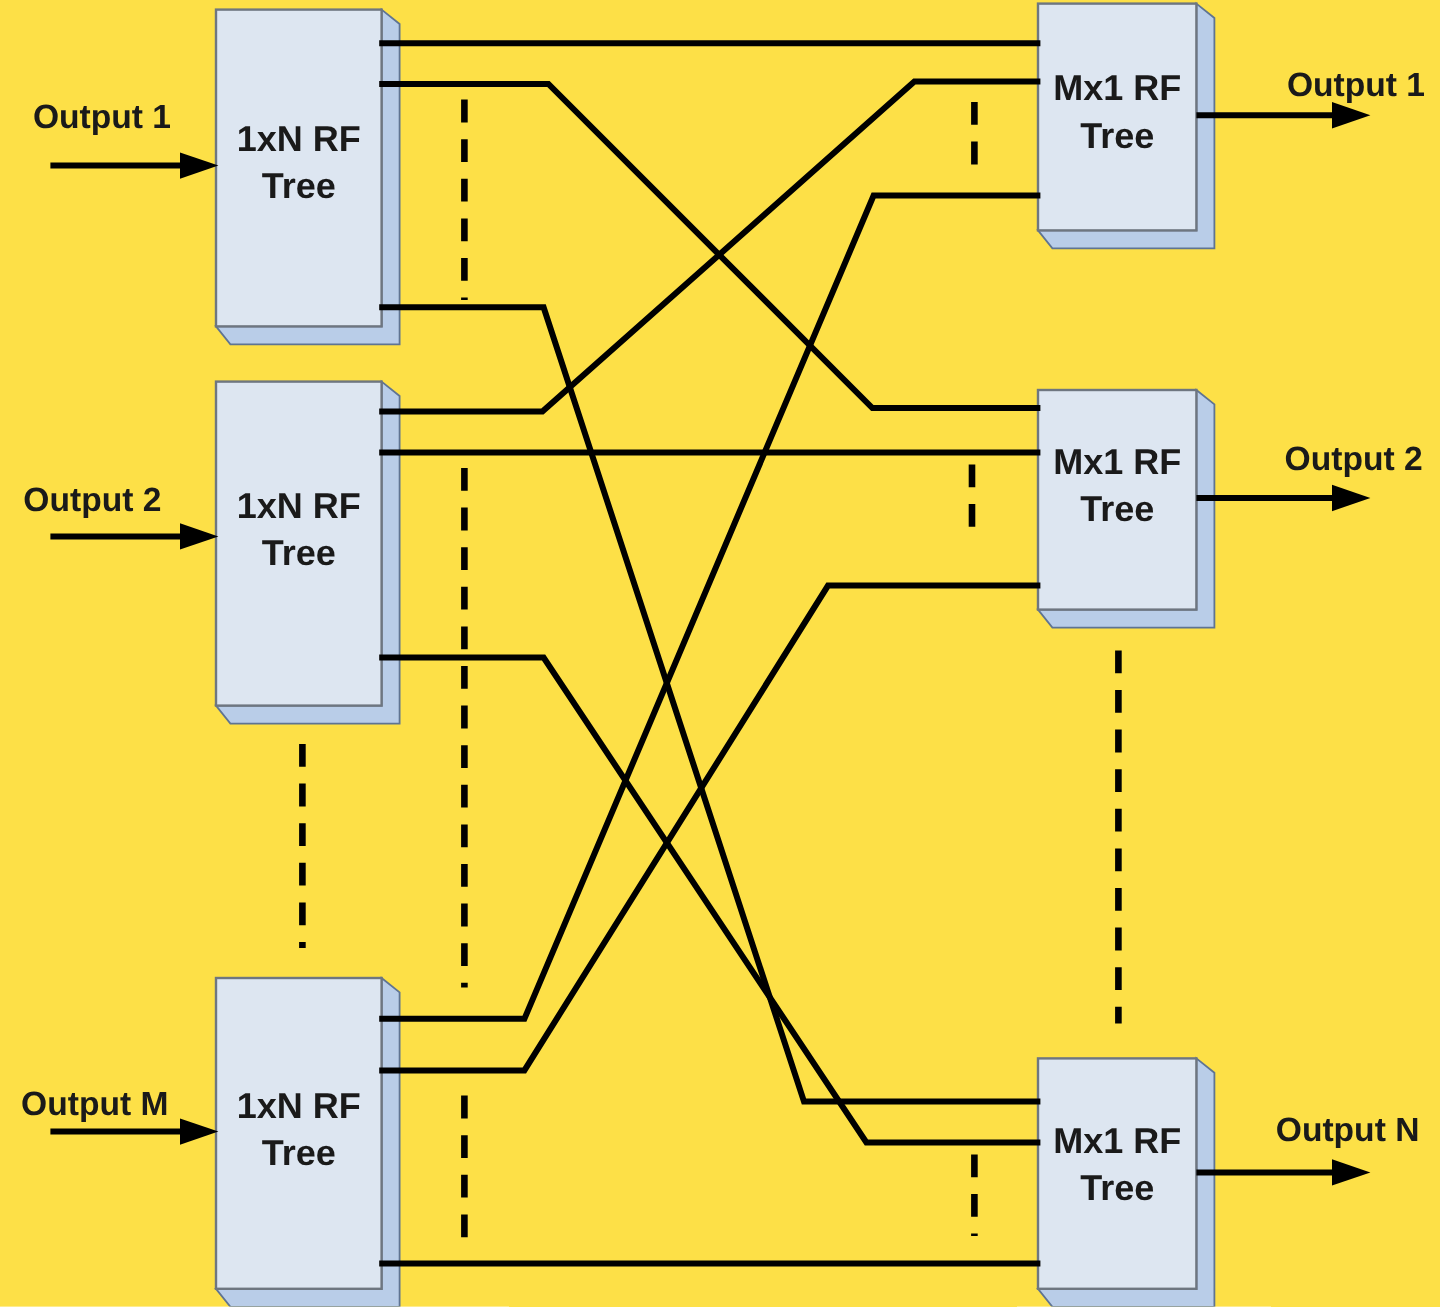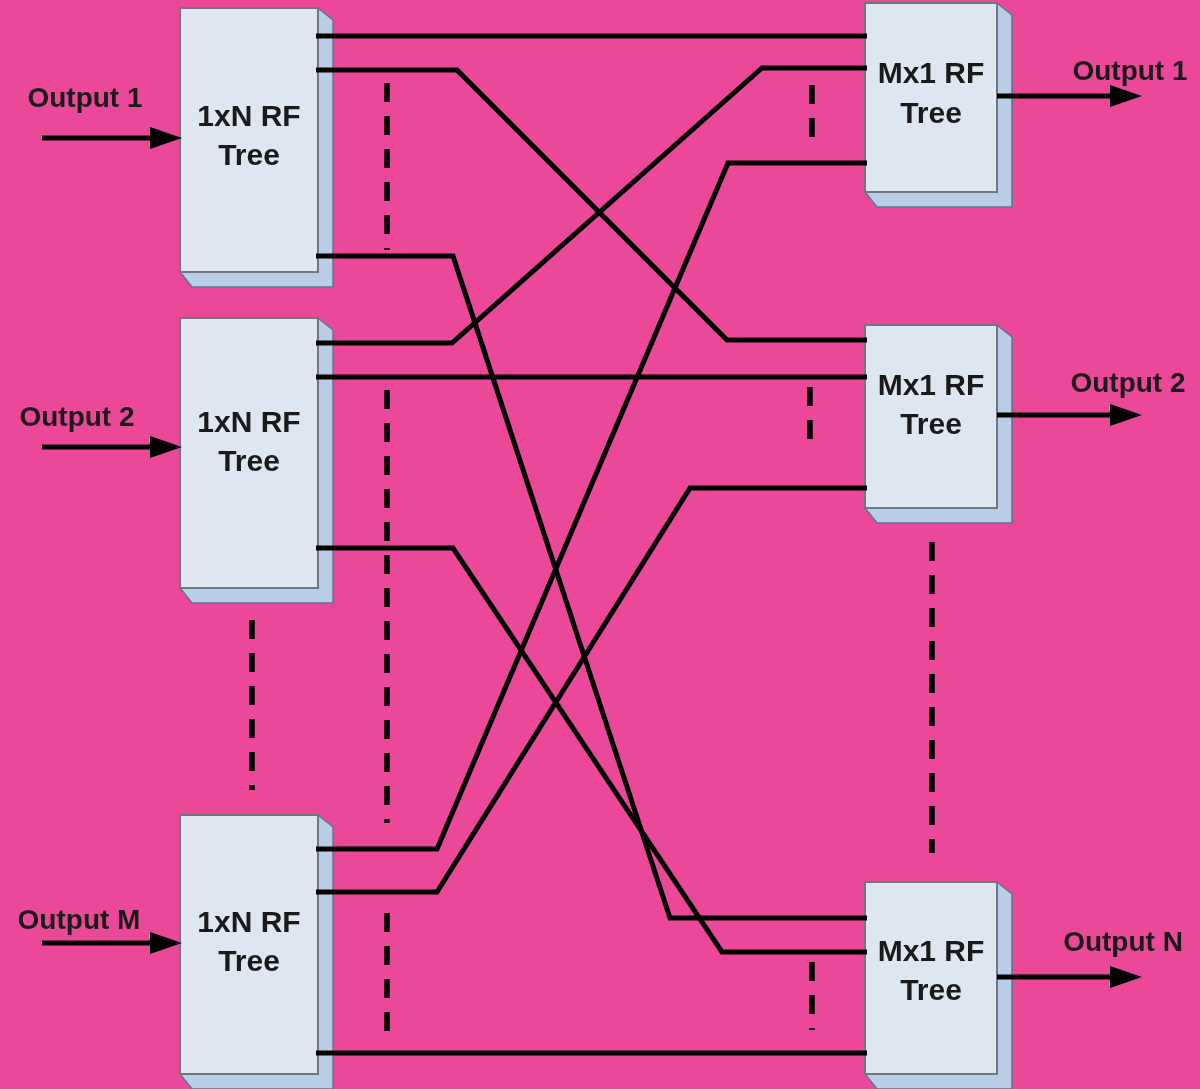--- a/index.html
+++ b/index.html
@@ -1,19 +1,19 @@
 <!DOCTYPE html>
 <html><head>
 <meta charset="utf-8">
 <style>
   html,body{margin:0;padding:0;background:#ffffff;}
   #stage{
     position:relative;
     width:1200px;height:1089px;
-    background:#ec4899;
+    background:#fde047;
     overflow:hidden;
     font-family:"Liberation Sans", sans-serif;
   }
   svg{display:block;}
   .conn{
     fill:none;
     stroke:#000000;
     stroke-width:5;
     stroke-linejoin:miter;
     stroke-linecap:butt;

